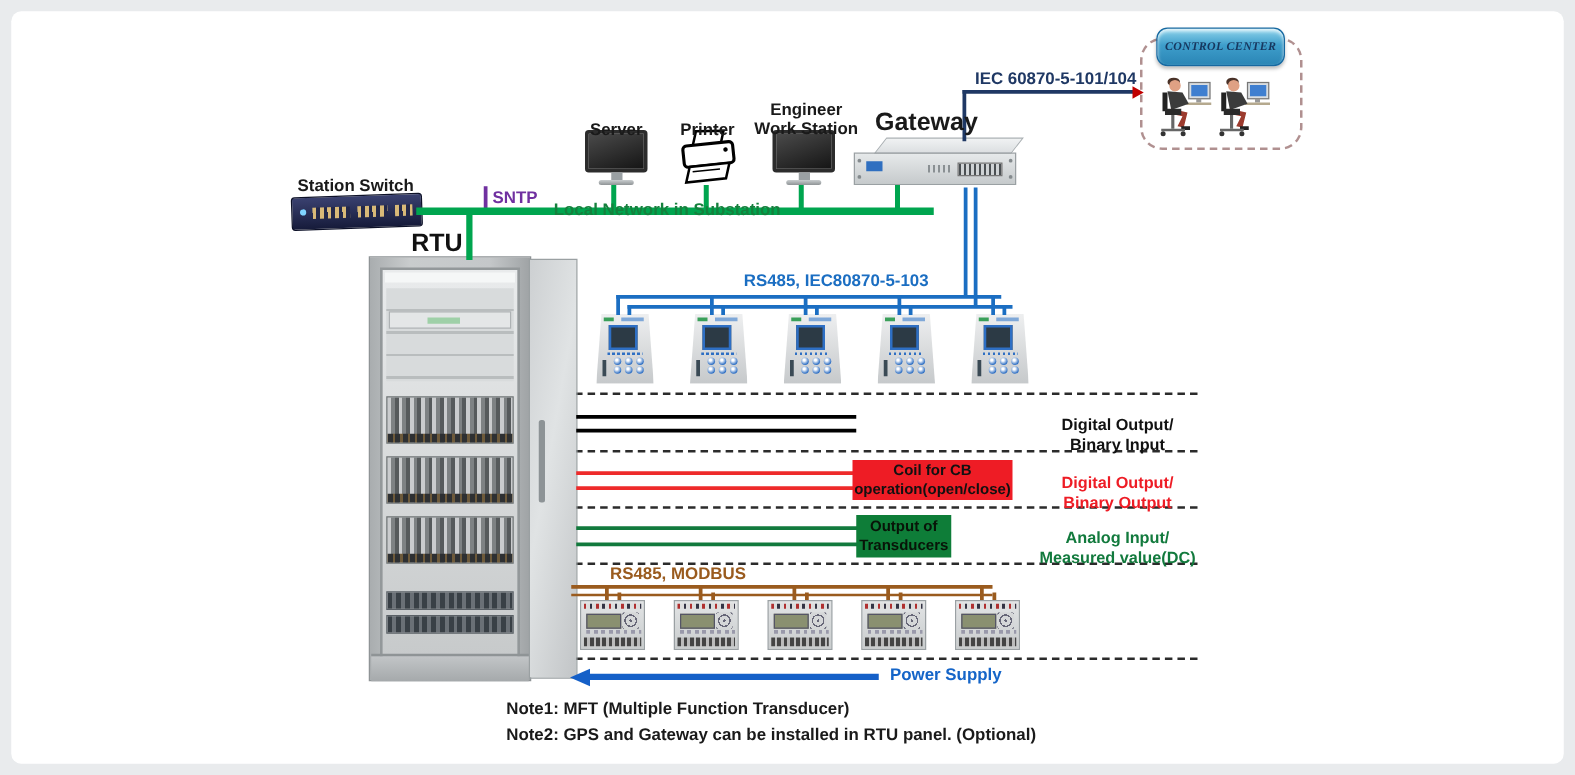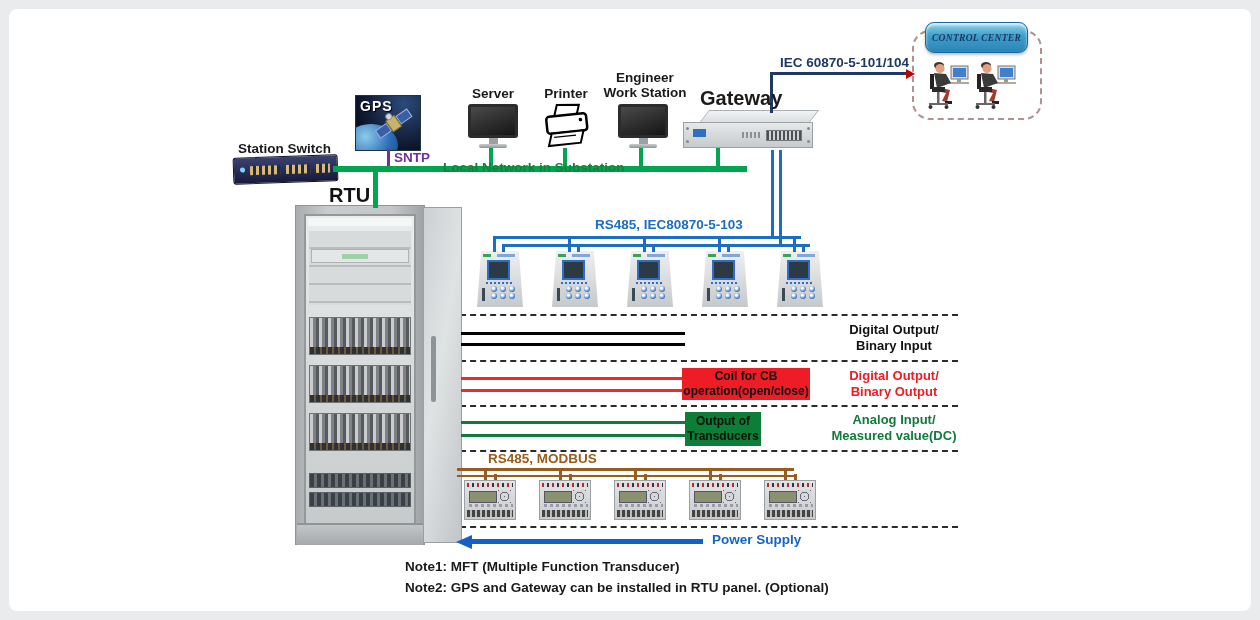--- a/index.html
+++ b/index.html
@@ -1,21 +1,21 @@
 <!DOCTYPE html>
 <html><head>
 <meta charset="utf-8">
 <style>
   html,body{margin:0;padding:0;background:#e9ebed;}
   .canvas{position:relative;width:1260px;height:620px;background:#e9ebed;overflow:hidden;
           font-family:"Liberation Sans","DejaVu Sans",sans-serif;}
   .card{position:absolute;left:9px;top:9px;right:9px;bottom:9px;background:#fff;border-radius:8px;z-index:0;}
   .abs{position:absolute;}
   .lbl{position:absolute;font-weight:bold;color:#1a1a1a;white-space:nowrap;z-index:6;}
-  .c{text-align:center;white-space:normal;}
+  .c{text-align:center;white-space:normal;margin-top:10px;}
   
   .hline,.vline{position:absolute;z-index:4;}
   .dash{position:absolute;height:0;border-top:2px dashed #2b2b2b;z-index:1;}
   
   .cc-box{position:absolute;border:2px dashed #b09090;border-radius:18px;z-index:3;}
   .cc-btn{position:absolute;background:linear-gradient(#8fd4ec, #3e9ecb 45%, #2a85b5);border:1px solid #1668a0;
           border-radius:9px;box-shadow:inset 0 2px 3px rgba(255,255,255,.8), 0 2px 3px rgba(0,0,0,.25);
           display:flex;align-items:center;justify-content:center;z-index:5;}
   .cc-btn span{font-size:9.5px;font-weight:bold;color:#17375e;letter-spacing:.3px;font-family:"Liberation Serif","DejaVu Serif",serif;}
   
@@ -145,34 +145,20 @@
   <div class="arrow-right" style="left:906px;top:68.5px;border-left:9px solid #c00000;"></div>
 
   <div class="lbl" style="left:238px;top:141px;font-size:13.5px;">Station Switch</div>
   <div class="switch">
     <span class="sw-led"></span>
     <span class="sw-ports" style="left:16px;width:30px;"></span>
     <span class="sw-ports" style="left:52px;width:24px;"></span>
     <span class="sw-ports" style="left:82px;width:14px;"></span>
   </div>
 
-  <div class="gps">
-    <span class="gps-word">GPS</span>
-    <span class="earth"></span>
-    <span class="abs" style="left:14px;top:8px;">
-      <svg width="48" height="40" viewBox="0 0 48 40">
-        <g transform="rotate(-35 24 20)">
-          <rect x="5" y="15" width="13" height="9" fill="#3a5fa8" stroke="#9fb6e0" stroke-width="1"></rect>
-          <rect x="30" y="15" width="13" height="9" fill="#3a5fa8" stroke="#9fb6e0" stroke-width="1"></rect>
-          <rect x="19" y="13" width="10" height="13" fill="#c9b26a" stroke="#8a7330" stroke-width="1"></rect>
-          <circle cx="24" cy="11" r="3" fill="#d8d8d8" stroke="#888"></circle>
-        </g>
-      </svg>
-    </span>
-  </div>
 
   <div class="vline" style="left:387px;top:149px;width:3px;height:18px;background:#7030a0;"></div>
   <div class="lbl" style="left:394px;top:150px;font-size:13.5px;color:#7030a0;">SNTP</div>
 
   <div class="lbl c" style="left:455px;top:86px;width:76px;font-size:13.5px;">Server</div>
   <div class="monitor" style="left:468px;top:104px;">
     <div class="scr"></div>
     <div class="neck"></div>
     <div class="base"></div>
   </div>

